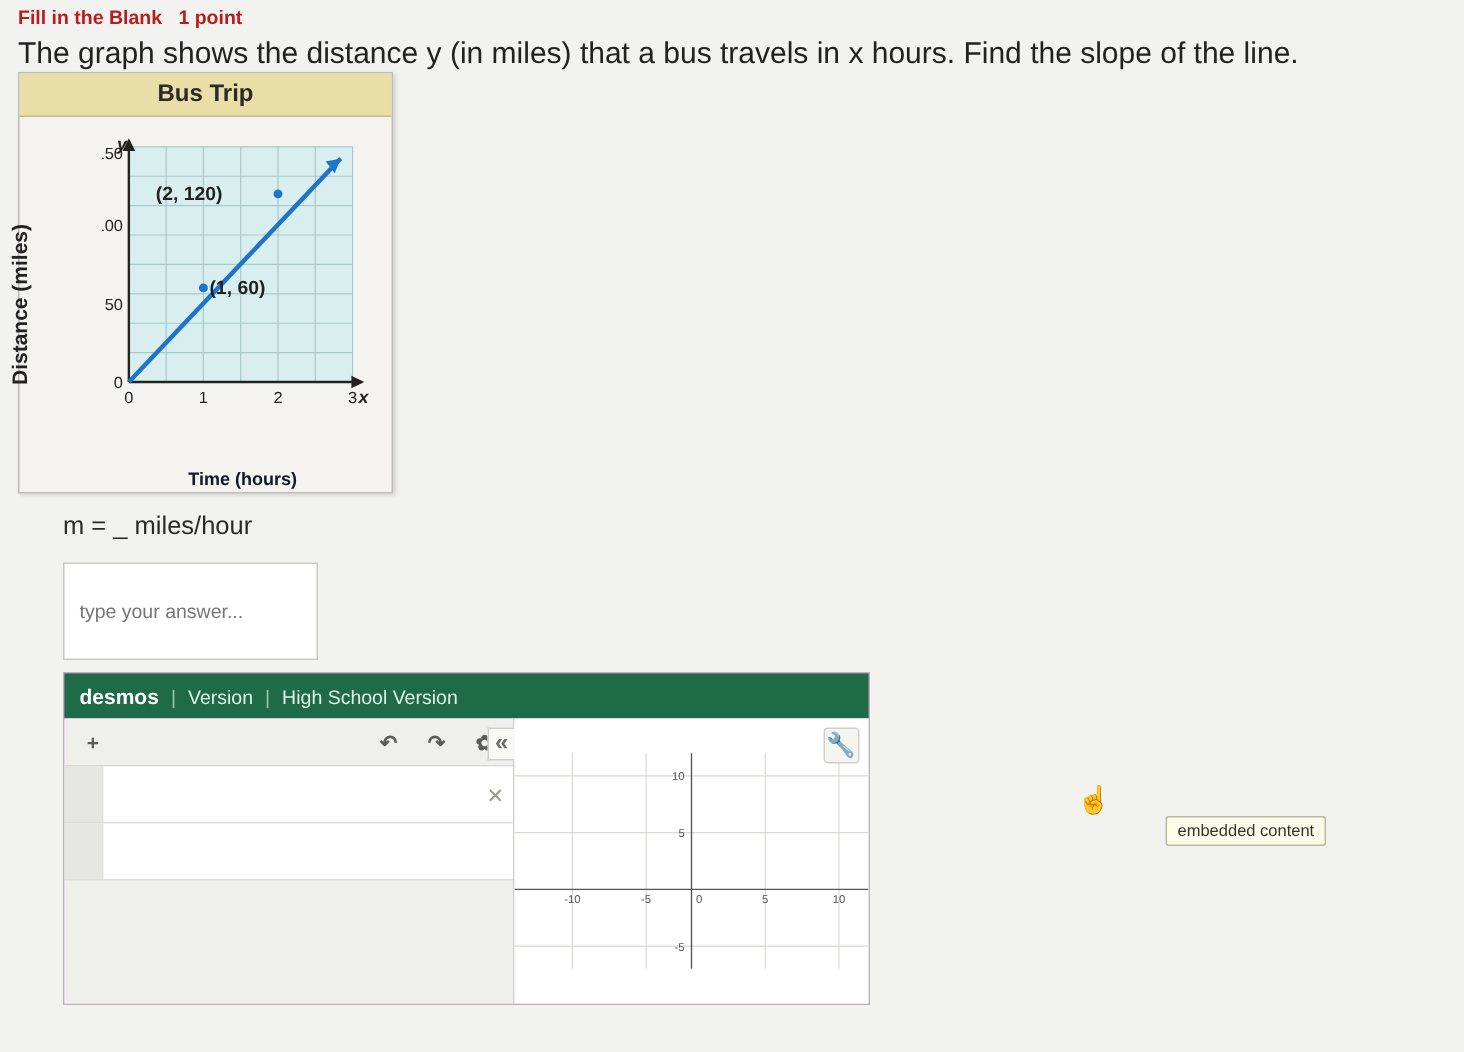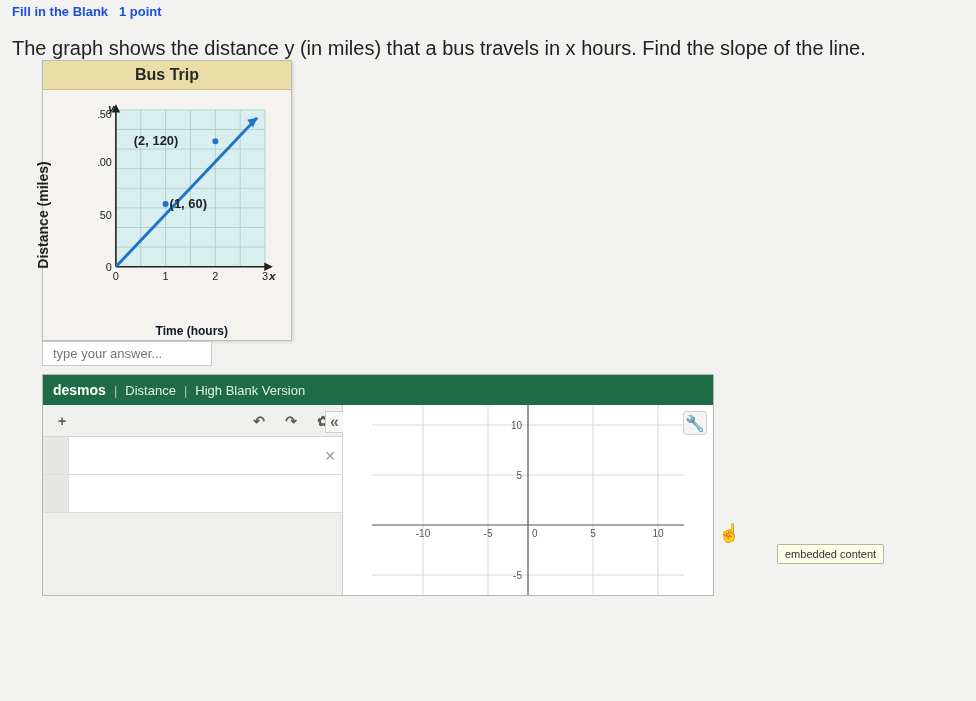--- a/index.html
+++ b/index.html
@@ -6,35 +6,34 @@
     body {
       font-family: Arial, sans-serif;
       background: #f2f2f0;
       width: 976px;
       height: 701px;
       position: relative;
       overflow: hidden;
     }
     .container { padding: 4px 12px; }
     .meta-row {
-      color: #1d4ed8;
+      color: #b91c1c;
       font-size: 13px;
       font-weight: 600;
-      margin-bottom: 18px;
+      margin-bottom: 6px;
     }
     .question {
       color: #222;
       font-size: 20px;
     }
     .chart-card {
       width: 250px;
       border: 1px solid #bcbcb8;
       background: #f4f3ef;
       box-shadow: 1px 1px 3px rgba(0,0,0,.15);
-      margin-left: 30px;
     }
     .chart-titlebar {
       background: #eadea7;
       border-bottom: 1px solid #c8be88;
       color: #2a2a2a;
       font-weight: 700;
       font-size: 16px;
       text-align: center;
       padding: 5px 0;
     }
@@ -69,26 +68,26 @@
       font-size: 17px;
       color: #2a2a2a;
     }
     .answer-row { margin-left: 30px; }
     .answer-input {
       width: 170px;
       font-size: 13px;
       color: #666;
       background: #fff;
       border: 1px solid #c8c8c4;
-      padding: 4px 10px;
+      padding: 24px 10px;
       outline: none;
     }
     .desmos-wrap {
       margin: 8px 0 0 30px;
-      width: 672px;
+      width: 538px;
       border: 1px solid #b6b6b2;
       background: #d946ef;
     }
     .desmos-header {
       background: #1f6b47;
       color: #dff0e6;
       font-size: 13px;
       padding: 7px 10px;
       display: flex;
       align-items: center;
@@ -246,32 +245,33 @@
 
           <text x="18" y="180" font-size="11" fill="#222" text-anchor="middle">0</text>
           <text x="68" y="180" font-size="11" fill="#222" text-anchor="middle">1</text>
           <text x="118" y="180" font-size="11" fill="#222" text-anchor="middle">2</text>
           <text x="168" y="180" font-size="11" fill="#222" text-anchor="middle">3</text>
         </svg>
       </div>
     </div>
   </div>
 
+  <div class="equation">m = _ miles/hour</div>
 
   <div class="answer-row">
     <input class="answer-input" type="text" placeholder="type your answer..." style="">
   </div>
 
   <div class="desmos-wrap">
     <div class="desmos-header">
       <span class="desmos-brand">desmos</span>
       <span class="desmos-divider">|</span>
-      <span>Distance</span>
+      <span>Version</span>
       <span class="desmos-divider">|</span>
-      <span>High Blank Version</span>
+      <span>High School Version</span>
     </div>
     <div class="desmos-body">
       <div class="expr-panel">
         <div class="expr-top">
           <div class="expr-btn">+</div>
           <div class="expr-spacer"></div>
           <div class="expr-btn">↶</div>
           <div class="expr-btn">↷</div>
           <div class="expr-btn">✿</div>
         </div>

